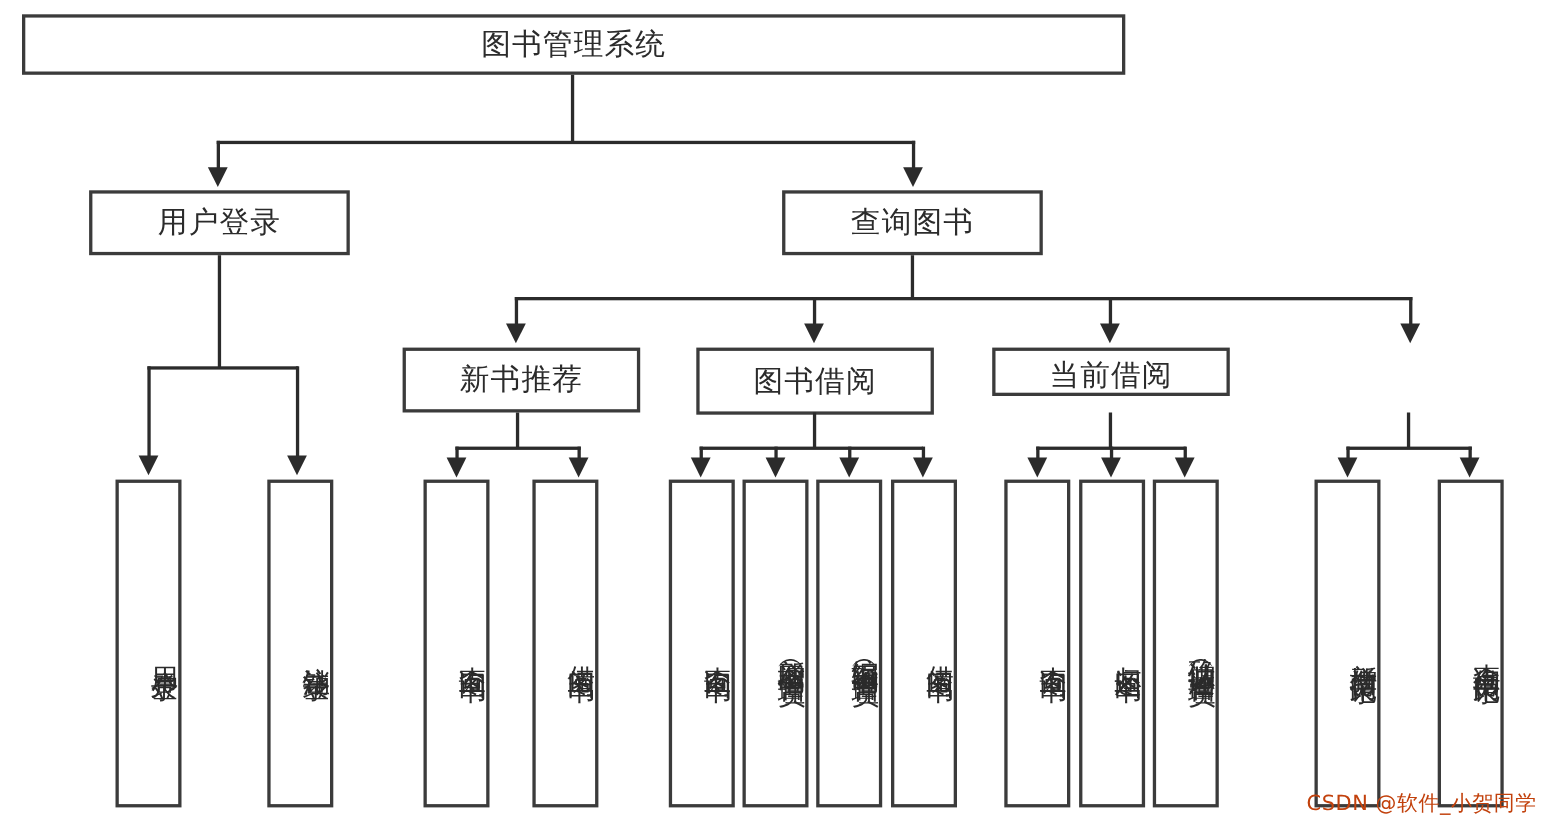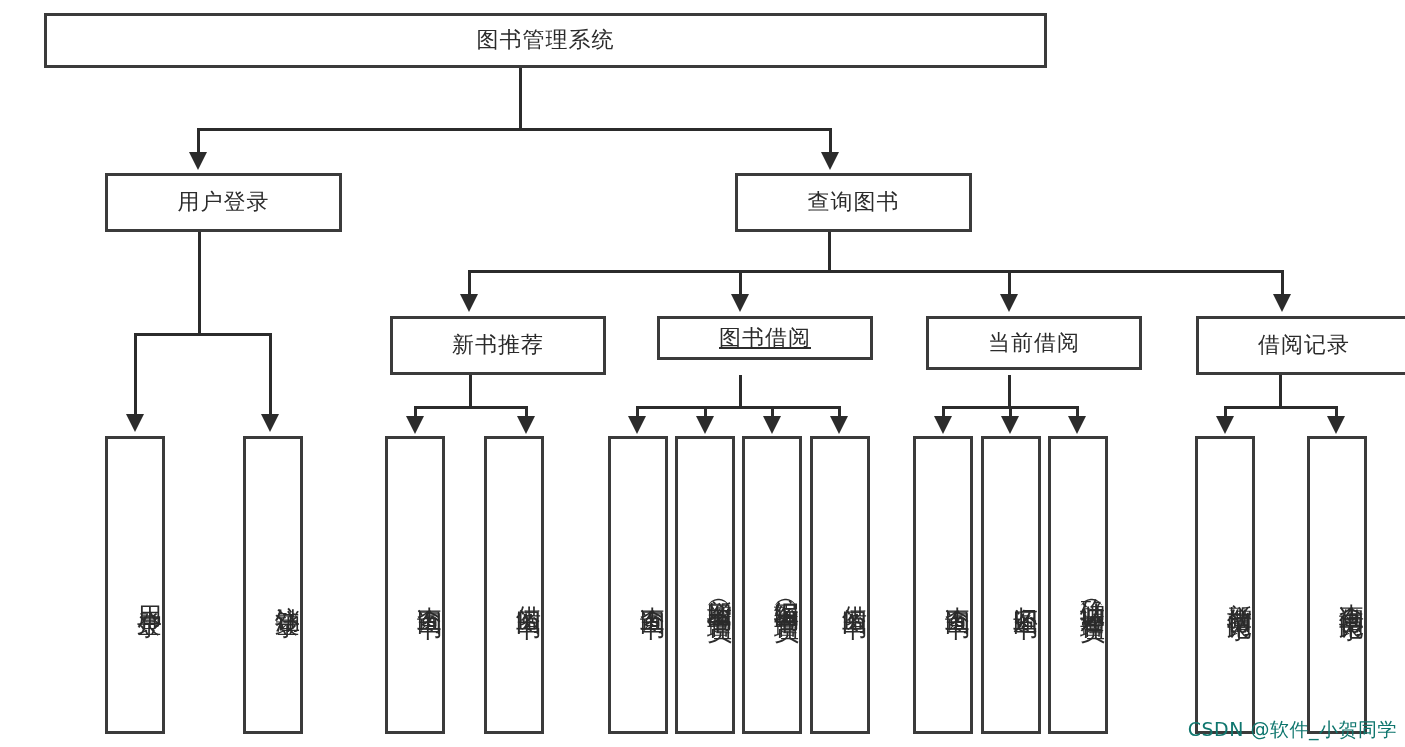--- a/index.html
+++ b/index.html
@@ -21,24 +21,23 @@
     position: absolute;
     box-sizing: border-box;
     border: 3px solid #3b3b3b;
     background: #ffffff;
     display: flex;
     align-items: center;
     justify-content: center;
     color: #2b2b2b;
   }
   .node.horiz {
-    font-size: 22px;
+    font-size: 27px;
     letter-spacing: 1px;
     line-height: 1.1;
-    margin-left: 24px;
   }
   .node.vert {
     writing-mode: vertical-rl;
     text-orientation: upright;
     font-size: 25px;
     letter-spacing: 3px;
     padding-top: 14px;
     align-items: flex-start;
     justify-content: center;
     line-height: 1.0;
@@ -60,21 +59,21 @@
     height: 0;
     border-left: 9px solid transparent;
     border-right: 9px solid transparent;
     border-top: 18px solid #2b2b2b;
   }
   #watermark {
     position: absolute;
     right: 8px;
     bottom: 4px;
     font-size: 19px;
-    color: #0f766e;
+    color: #c2410c;
     white-space: nowrap;
     letter-spacing: 0.5px;
   }
 </style>
 </head>
 <body>
 
 <div id="canvas">
 
   <div class="node horiz" style="left:20px; top:13px; width:1003px; height:55px;">
@@ -113,28 +112,25 @@
   <div class="edge v" style="left:739px; top:270px; width:3px; height:28px;"></div>
   <div class="arrow" style="left:731px; top:294px;"></div>
   <div class="edge v" style="left:1008px; top:270px; width:3px; height:28px;"></div>
   <div class="arrow" style="left:1000px; top:294px;"></div>
   <div class="edge v" style="left:1281px; top:270px; width:3px; height:28px;"></div>
   <div class="arrow" style="left:1273px; top:294px;"></div>
 
   <div class="node horiz" style="left:366px; top:316px; width:216px; height:59px;">
     <span>新书推荐</span>
   </div>
-  <div class="node horiz" style="left:633px; top:316px; width:216px; height:44px;text-decoration:underline;">
+  <div class="node horiz" style="left:633px; top:316px; width:216px; height:61px;">
     <span>图书借阅</span>
   </div>
-  <div class="node horiz" style="left:902px; top:316px; width:216px; height:54px;">
+  <div class="node horiz" style="left:902px; top:316px; width:216px; height:44px;align-items:flex-end;">
     <span>当前借阅</span>
-  </div>
-  <div class="node horiz" style="left:1172px; top:316px; width:216px; height:59px;">
-    <span>借阅记录</span>
   </div>
 
   <div class="edge v" style="left:469px; top:375px; width:3px; height:33px;"></div>
   <div class="edge h" style="left:414px; top:406px; width:114px; height:3px;"></div>
   <div class="edge v" style="left:414px; top:406px; width:3px; height:14px;"></div>
   <div class="arrow" style="left:406px; top:416px;"></div>
   <div class="edge v" style="left:525px; top:406px; width:3px; height:14px;"></div>
   <div class="arrow" style="left:517px; top:416px;"></div>
 
   <div class="edge v" style="left:739px; top:375px; width:3px; height:33px;"></div>

